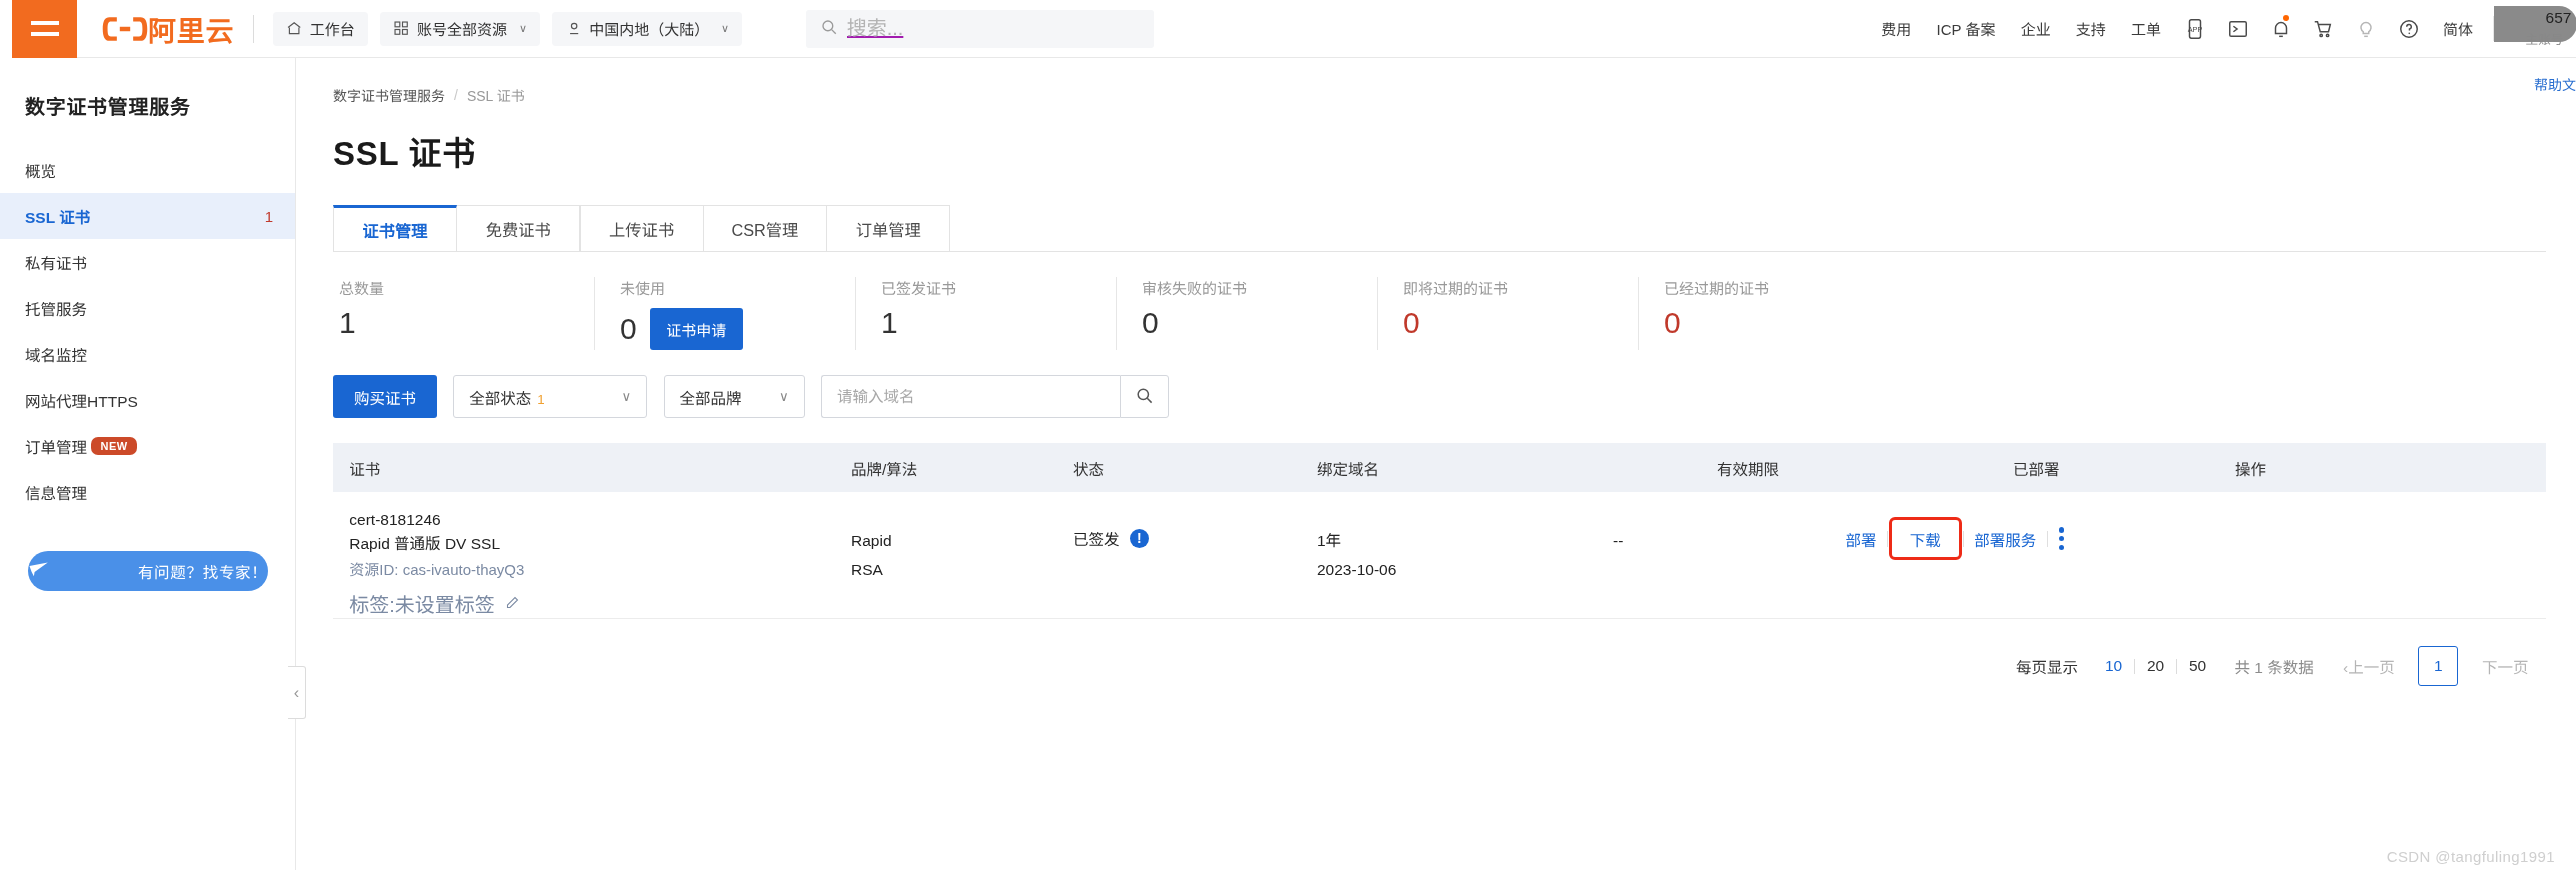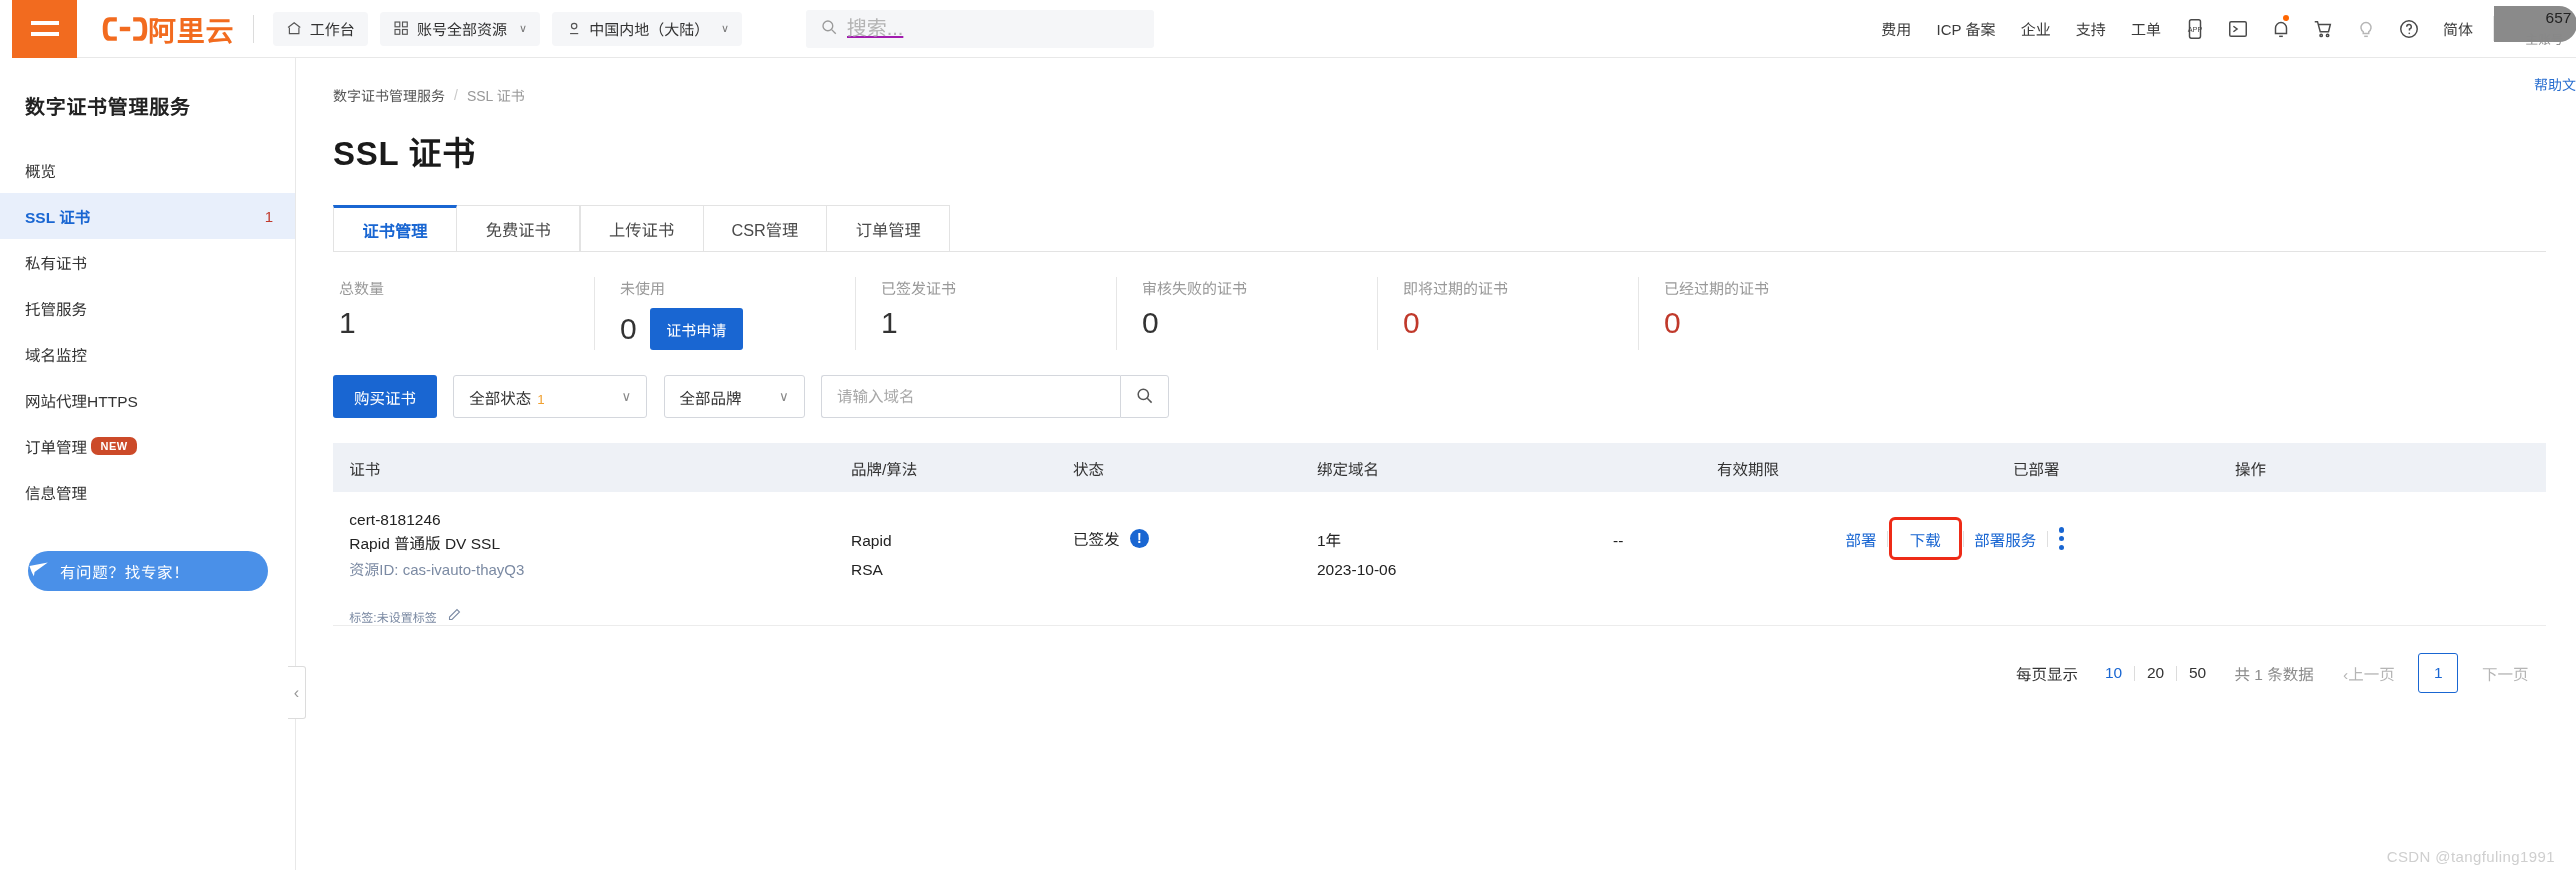--- a/index.html
+++ b/index.html
@@ -98,21 +98,21 @@
   .side-item .badge-count { margin-left: auto; font-size: 15px; color: #c0392b; font-weight: 400; }
   .side-item.active .badge-count { color: #c0392b; }
   .tag-new {
     margin-left: 4px; background: #cc4a29; color: #fff;
     font-size: 11px; font-weight: 700; border-radius: 7px;
     padding: 2.2px 9.6px 3px; letter-spacing: 0.4px;
   }
   .expert-btn {
     margin: 36px auto 0; width: 240px; height: 40px; border-radius: 21px;
     background: #4a90e8; color: #fff; font-size: 15.5px;
-    display: flex; align-items: center; justify-content: flex-start; gap: 10.4px;
+    display: flex; align-items: center; justify-content: space-between; gap: 10.4px;
     cursor: pointer; letter-spacing: 0.7px;
   }
 
   
   .collapse-handle {
     position: absolute; left: 288px; top: 666px;
     width: 18px; height: 53px; background: #fff;
     border: 0.7px solid #dcdcdc; border-left: 0;
     border-radius: 0 3px 3px 0;
     display: flex; align-items: center; justify-content: center;
@@ -215,21 +215,21 @@
   .c4 { width: 400px; }
   .c5 { width: 296px; }
   .c6 { width: 222px; }
   .c7 { width: 296px; }
   .thead .c1 { padding-left: 16.3px; }
 
   .cert-name { font-size: 15.5px; color: #222; line-height: 1.55; }
   .cert-type { font-size: 15.5px; color: #222; line-height: 1.55; }
   .cert-res { font-size: 15px; color: #7b8aa3; line-height: 1.6; margin-top: 1.5px; }
   .cert-tag {
-    font-size: 12px; color: #7b8aa3; margin-top: 25px;
+    font-size: 20px; color: #7b8aa3; margin-top: 7px;
     display: flex; align-items: center; gap: 10px;
   }
   .cell-line { font-size: 15.5px; color: #222; line-height: 1.85; }
   .status-cell { display: flex; align-items: center; gap: 10.4px; padding-top: 19px; }
   .status-text { font-size: 15.5px; color: #222; }
   .info-ic {
     width: 19px; height: 19px; border-radius: 50%; background: #1966d2;
     color: #fff; font-size: 14px; font-weight: 700;
     display: flex; align-items: center; justify-content: center; line-height: 1;
     cursor: pointer;

